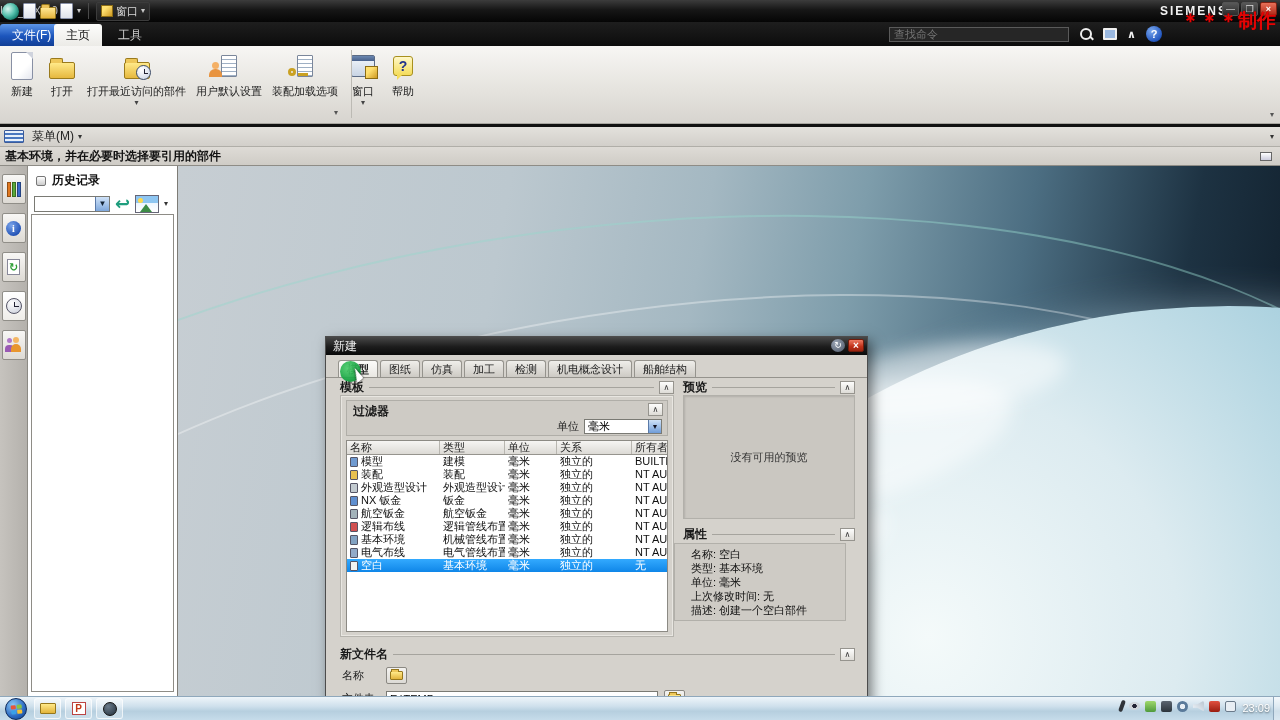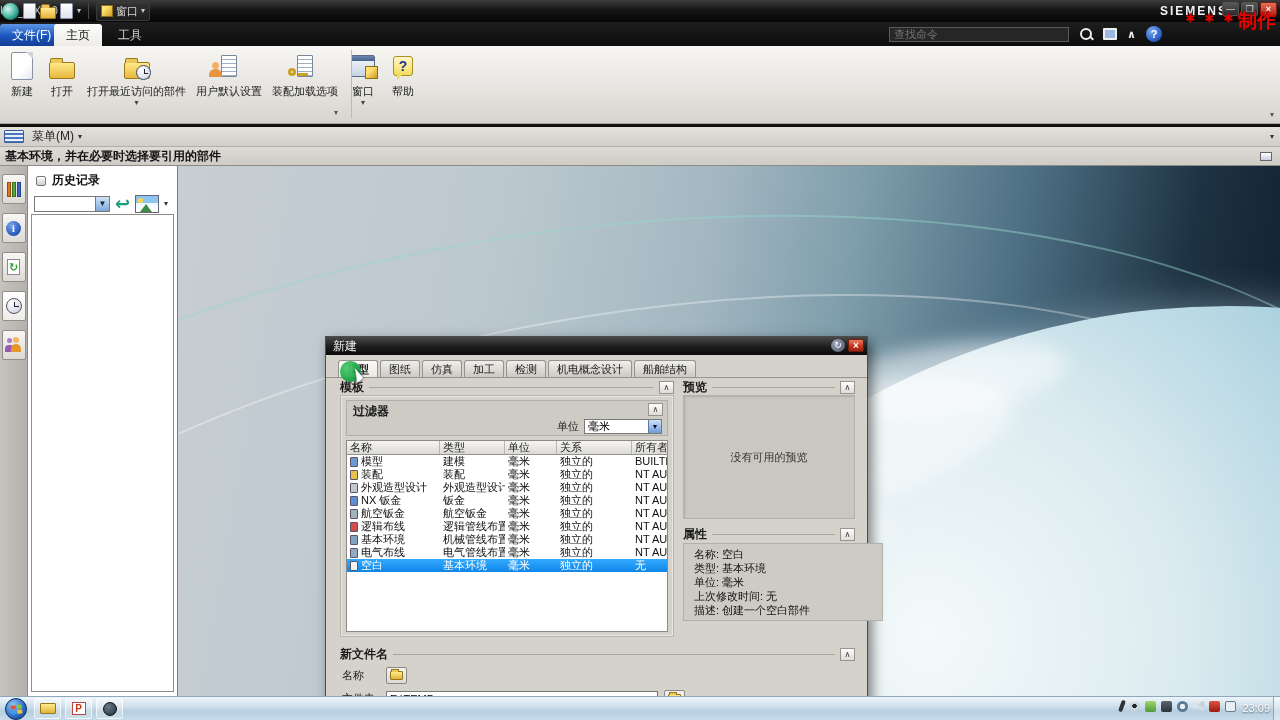--- a/index.html
+++ b/index.html
@@ -149,21 +149,21 @@
   .thead{display:flex;height:14px;background:linear-gradient(#f6f5f3,#dcdad5);border-bottom:1px solid #96948e}
   .th{font-size:11px;color:#222;padding-left:3px;line-height:13px;border-right:1px solid #b8b6b0;overflow:hidden;white-space:nowrap}
   .trow{display:flex;height:13px;line-height:13px;font-size:11px;color:#111}
   .trow.sel{background:linear-gradient(#33aaff,#0f86e8);color:#fff}
   .tc{padding-left:3px;overflow:hidden;white-space:nowrap;display:flex;align-items:center}
   .c0{width:93px}.c1{width:65px}.c2{width:52px}.c3{width:75px}.c4{flex:1}
   .doc-ic{display:inline-block;width:8px;height:10px;border:1px solid #556;border-radius:1px;margin-right:3px;flex:none}
 
   .preview-box{position:absolute;left:357px;top:58px;width:172px;height:124px;background:#cac7c1;border:1px solid #b2b0aa;box-shadow:inset 1px 1px 2px rgba(0,0,0,.12);display:flex;align-items:center;justify-content:center}
   .preview-empty{font-size:11px;color:#333}
-  .props-box{position:absolute;left:357px;top:206px;width:200px;height:78px;background:#cecbc5;border:1px solid #b2b0aa;padding:3px 10px}
+  .props-box{position:absolute;left:348px;top:206px;width:172px;height:78px;background:#cecbc5;border:1px solid #b2b0aa;padding:3px 16px}
   .prop-line{font-size:11px;color:#111;line-height:14px;white-space:nowrap;overflow:hidden}
 
   .nf-row{position:absolute;display:flex;align-items:center;gap:6px}
   .nf-label{font-size:11px;color:#222;width:38px}
   .nf-input{width:272px;height:15px;background:#fff;border:1px solid #7a7a74;font-size:11px;padding:0 3px}
   .folder-btn{width:21px;height:17px;border:1px solid #8a8882;background:linear-gradient(#f4f3f0,#dcdad5);border-radius:2px;display:flex;align-items:center;justify-content:center}
   .f-ic{width:13px;height:9px;background:linear-gradient(#ffe989,#e2b43c);border:1px solid #96771c;border-radius:1px;position:relative}
   .f-ic::before{content:"";position:absolute;left:0;top:-3px;width:6px;height:2px;background:#eec75a;border:1px solid #96771c;border-bottom:none}
 
   

